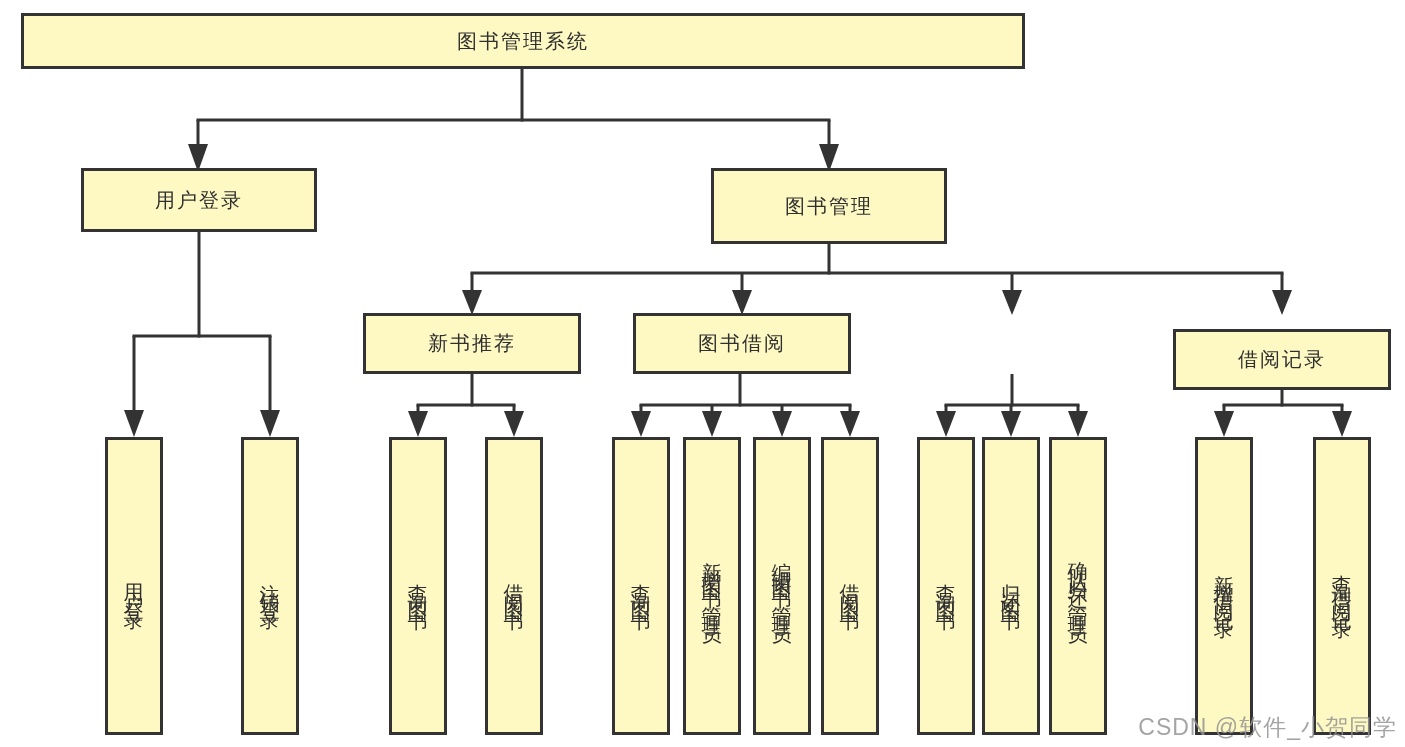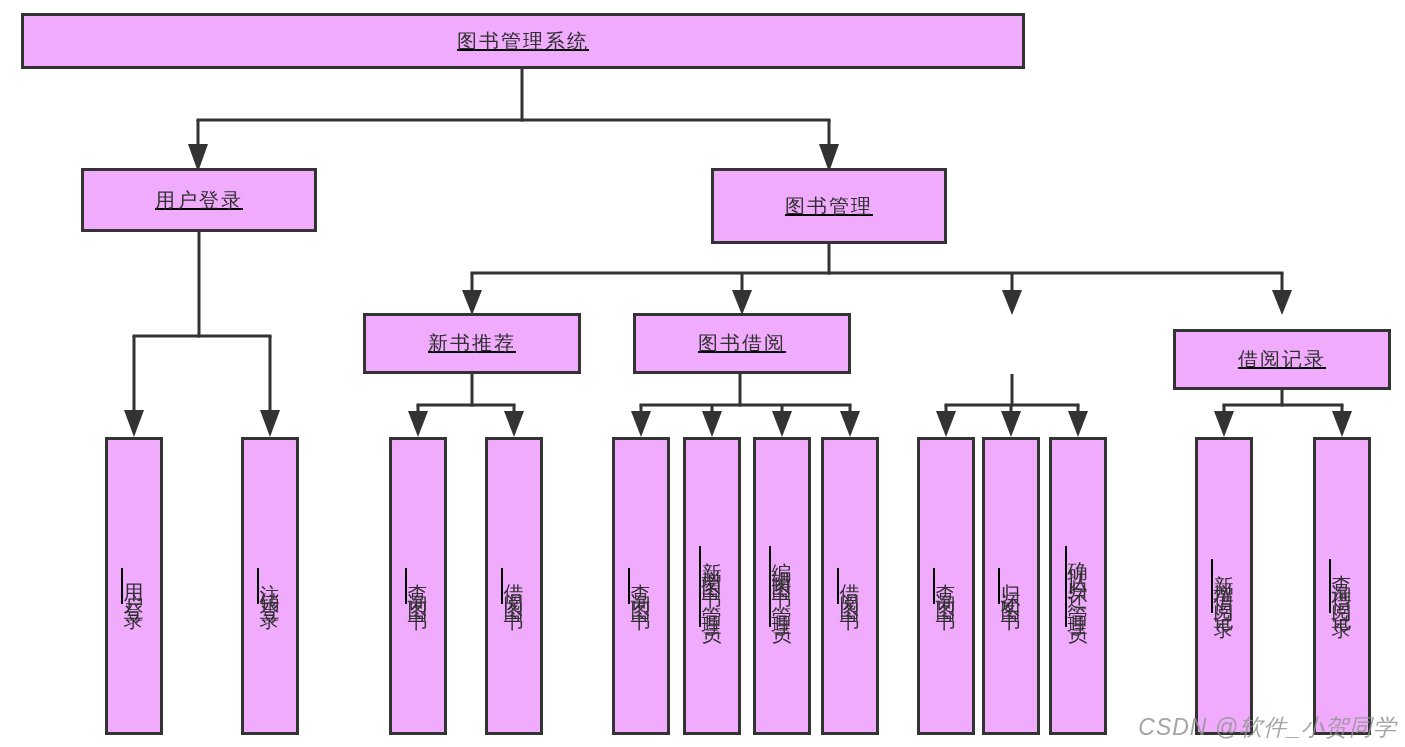--- a/index.html
+++ b/index.html
@@ -13,25 +13,24 @@
   }
   #connector-layer {
     position: absolute;
     left: 0; top: 0;
     width: 1405px; height: 747px;
   }
   .box {
     position: absolute;
     box-sizing: border-box;
     border: 3px solid #333333;
-    background: #f0abfc;
+    background: #fef9c3;
     display: flex;
     align-items: center;
     justify-content: center;
-    text-decoration: underline;
   }
   .lbl {
     font-size: 20px;
     color: #2f2f2f;
     letter-spacing: 2px;
     white-space: nowrap;
   }
   .vlbl {
     writing-mode: vertical-rl;
     text-orientation: mixed;
@@ -42,21 +41,20 @@
     white-space: nowrap;
   }
   #watermark {
     position: absolute;
     right: 8px;
     bottom: 4px;
     font-size: 23px;
     color: rgba(148, 148, 148, 0.85);
     letter-spacing: 1px;
     pointer-events: none;
-    font-style: italic;
   }
   .cline { stroke: #333333; stroke-width: 3; fill: none; }
   .ahead { fill: #333333; stroke: none; }
 </style>
 </head>
 <body>
 
 <div id="canvas">
 
   <svg id="connector-layer" viewBox="0 0 1405 747" xmlns="http://www.w3.org/2000/svg">

